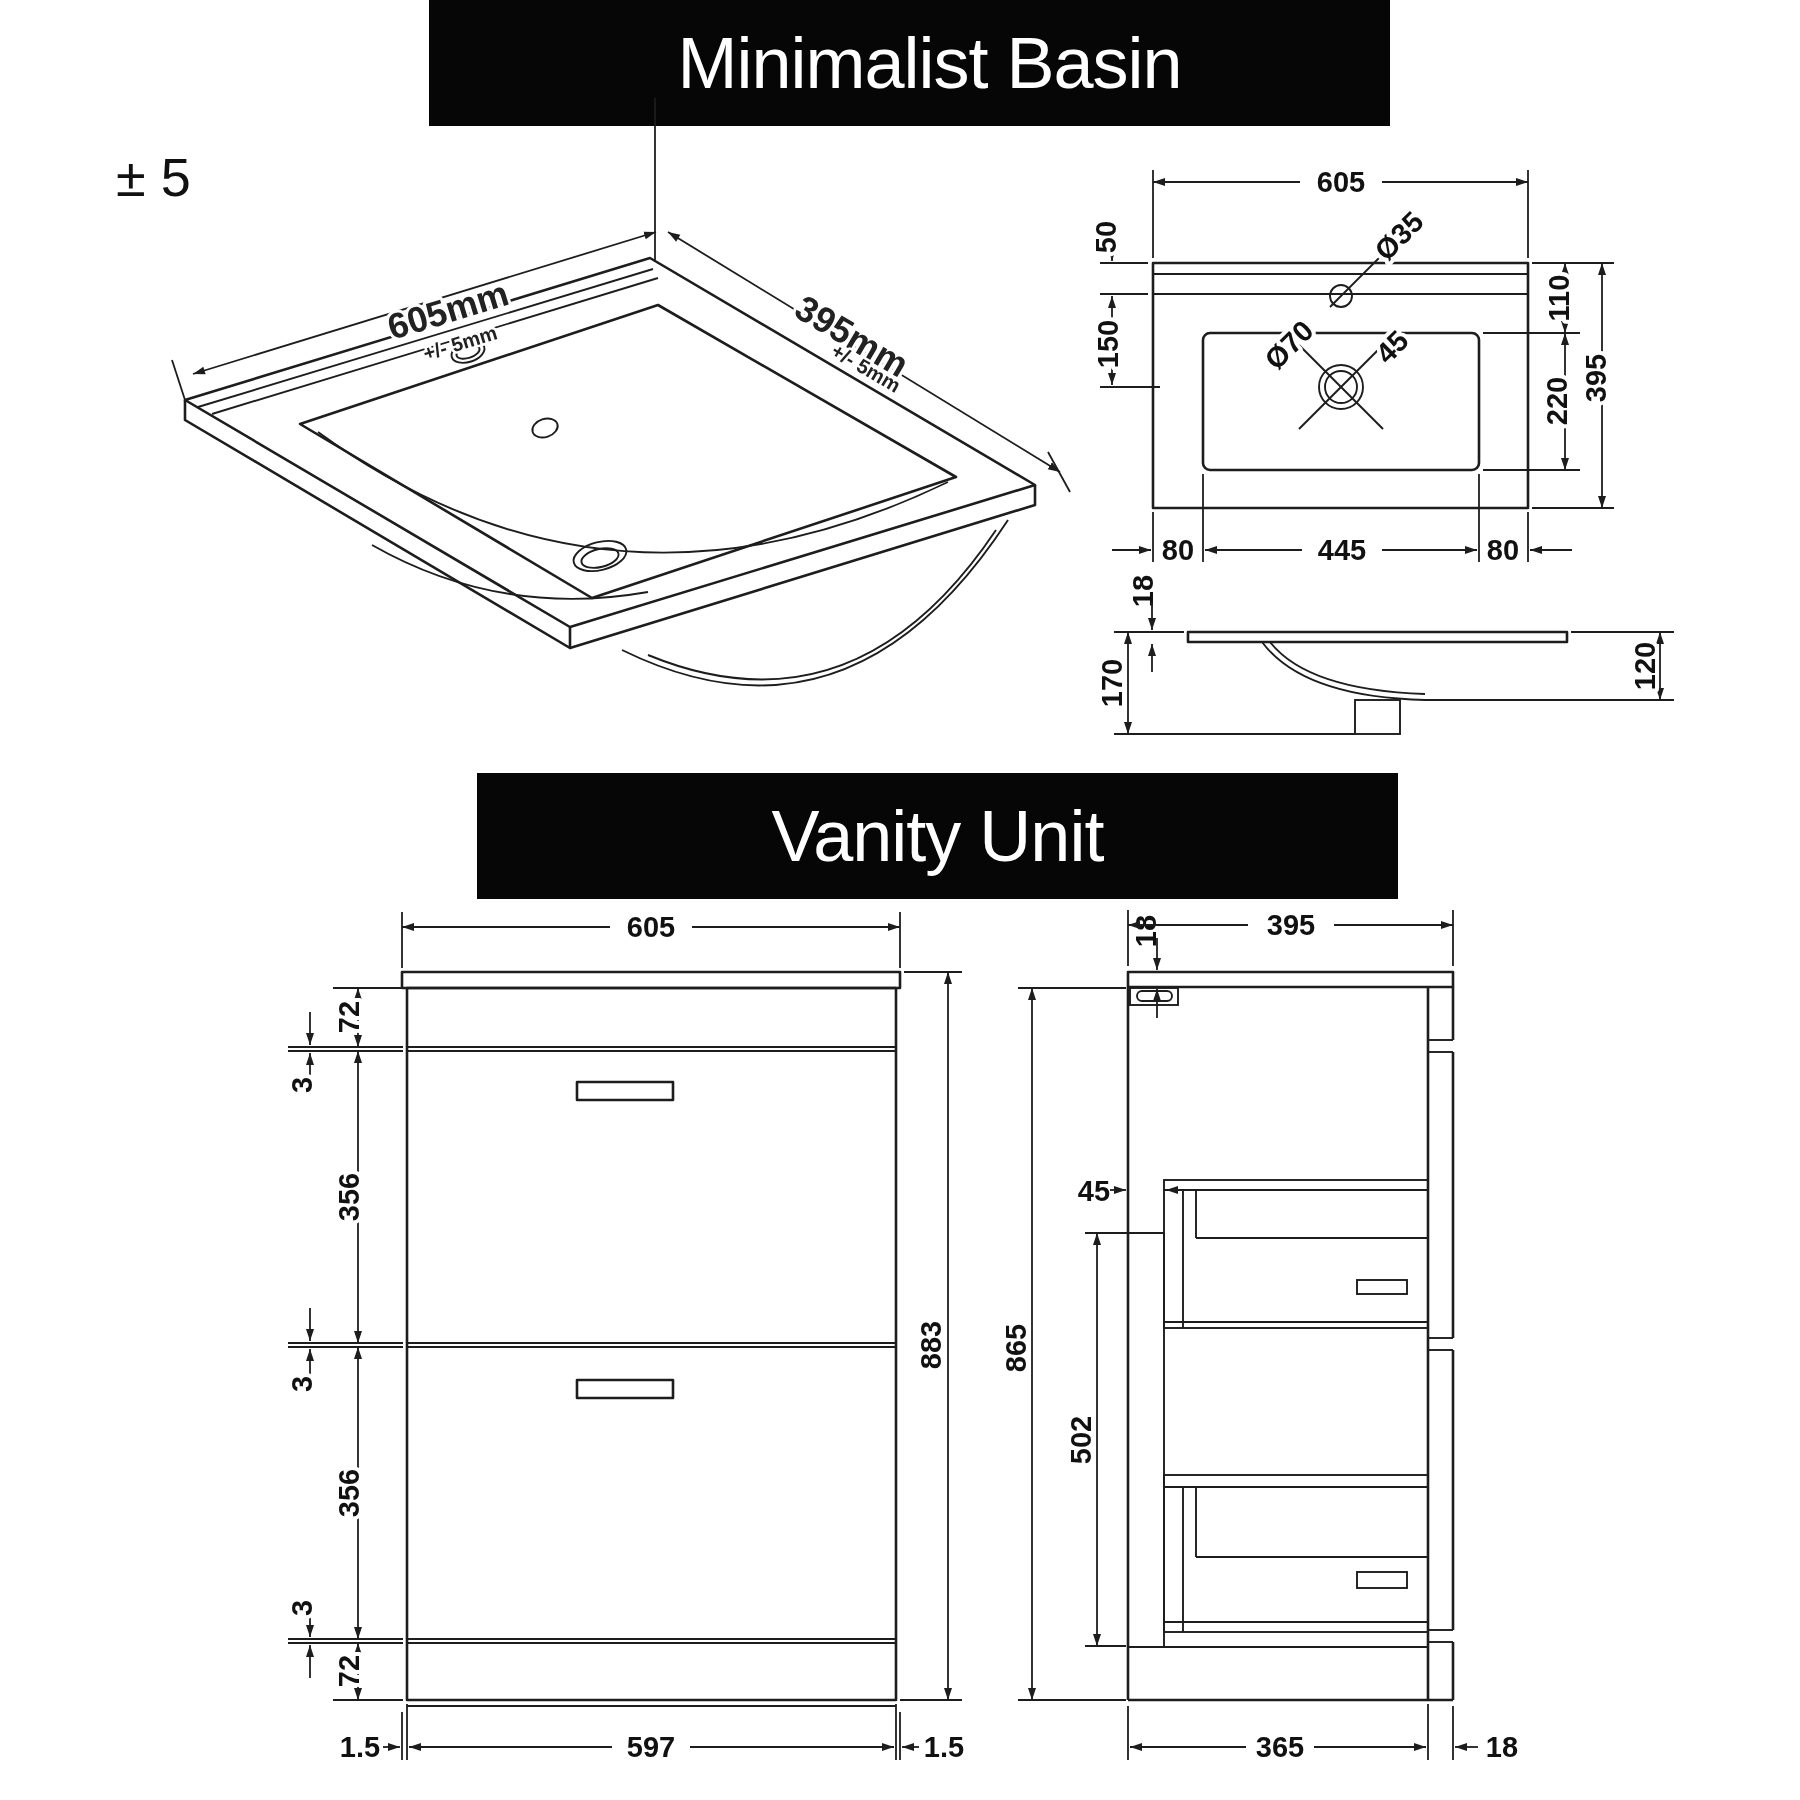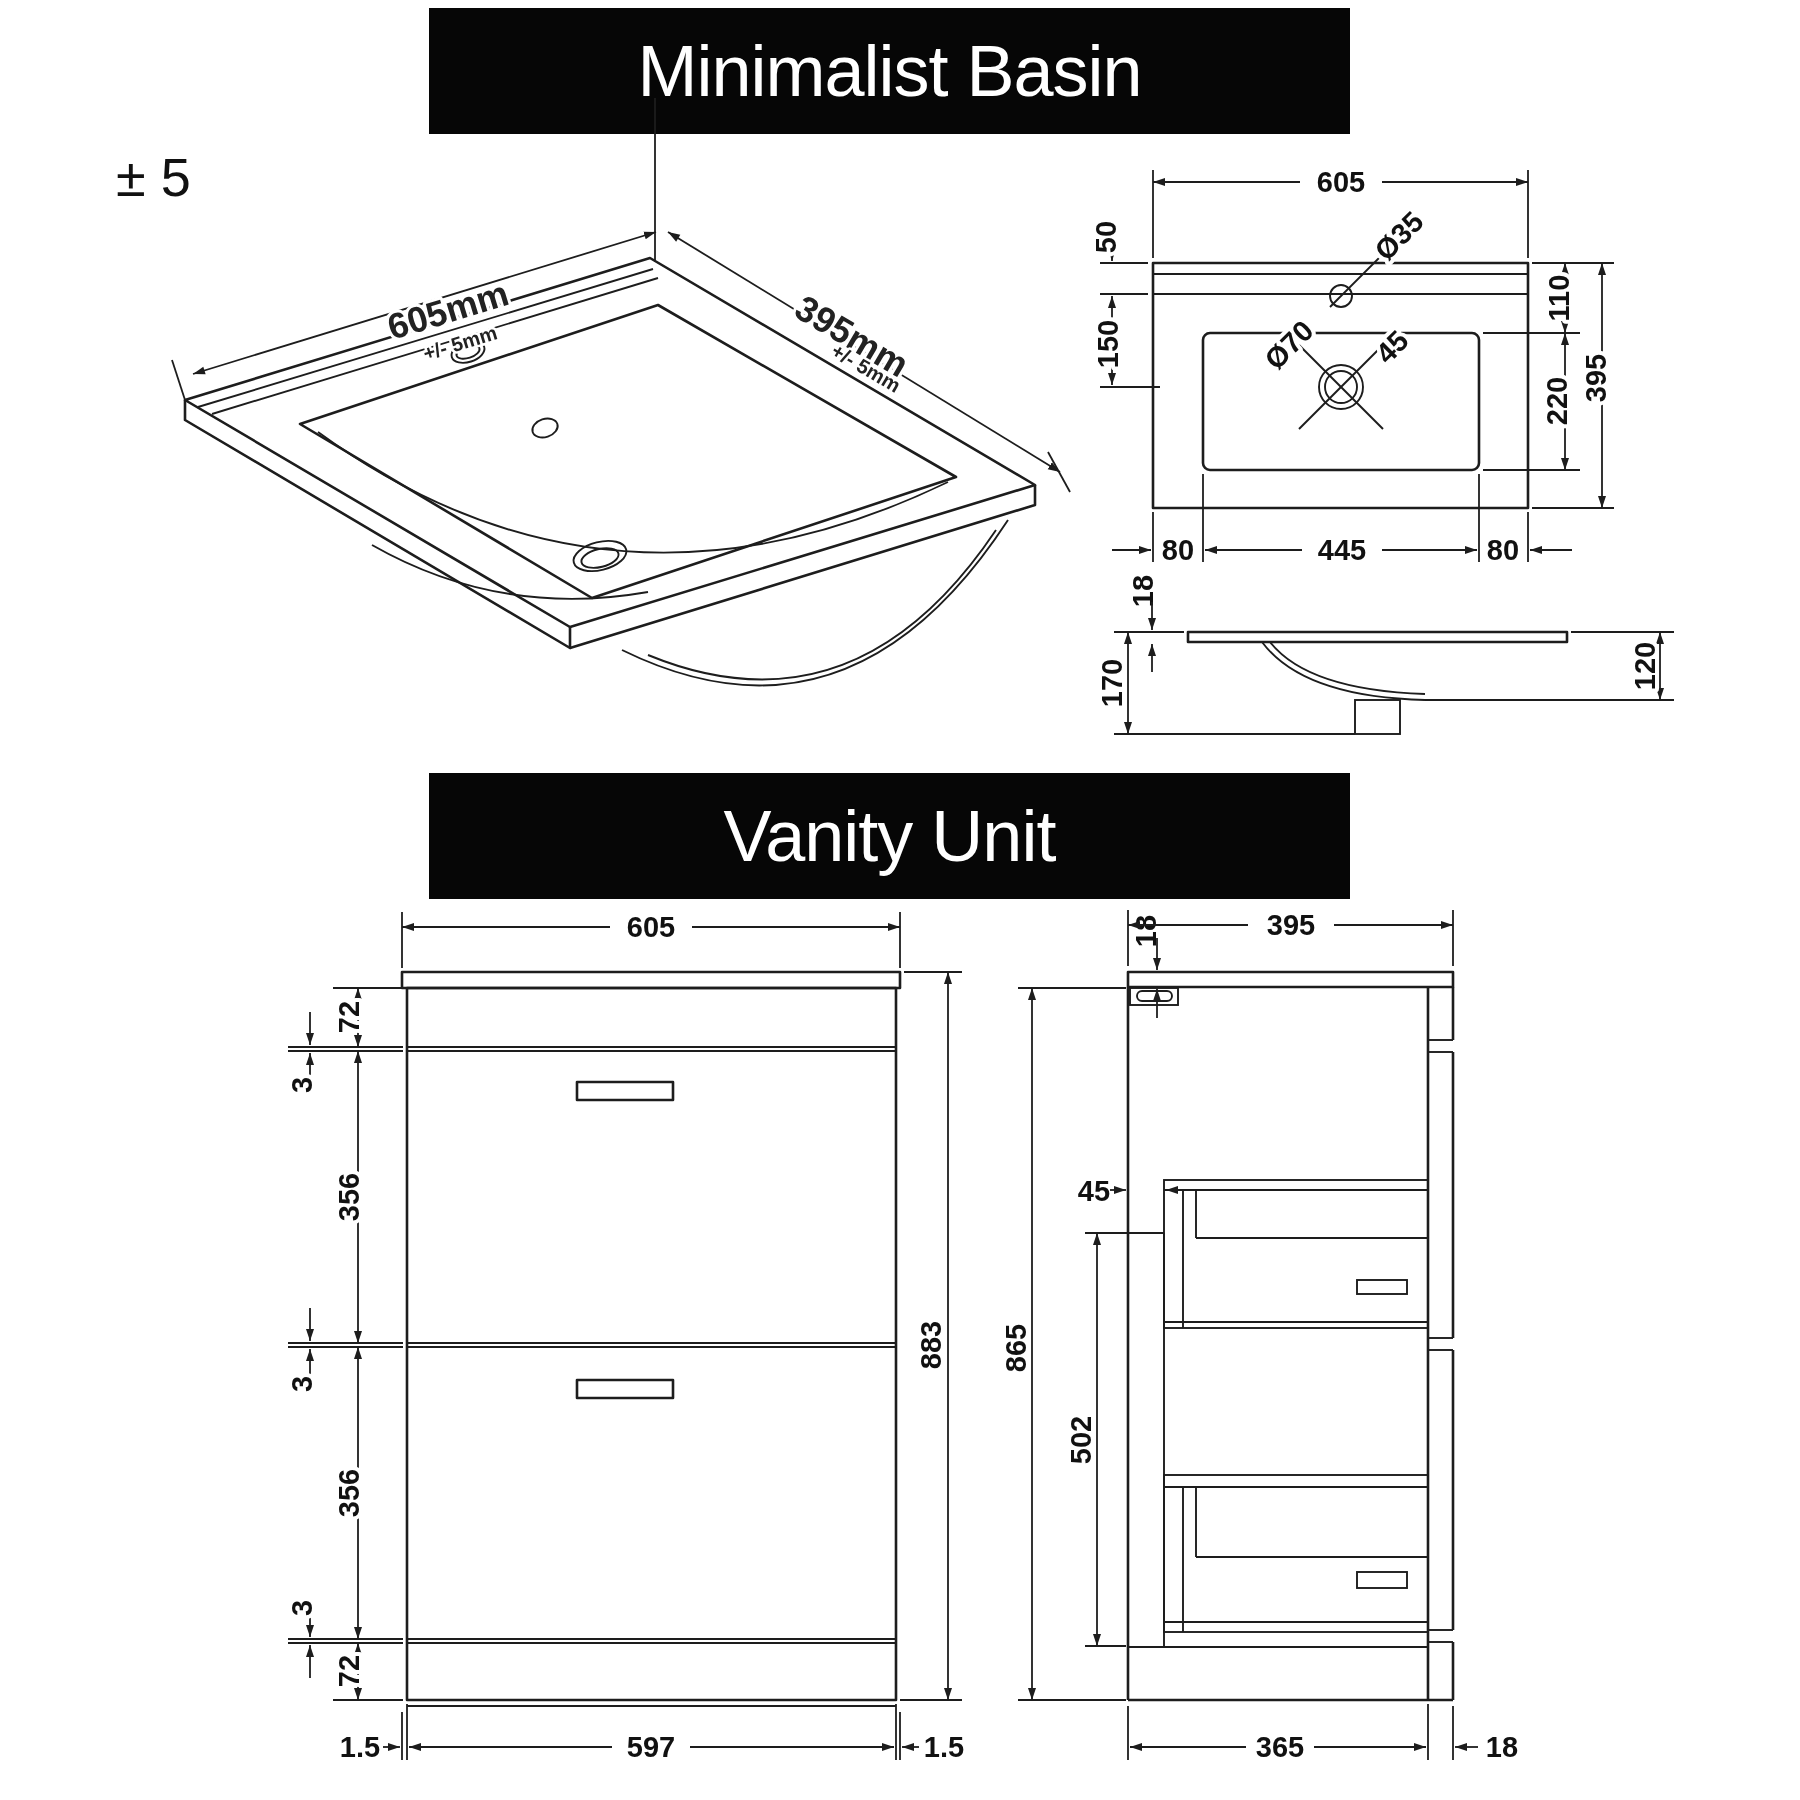--- a/index.html
+++ b/index.html
@@ -1,22 +1,22 @@
 <!DOCTYPE html>
 <html><head>
 <meta charset="utf-8">
 <style>
   html,body{margin:0;padding:0;background:#fff;}
   #page{position:relative;width:1800px;height:1800px;background:#fff;overflow:hidden;
         font-family:"Liberation Sans",sans-serif;}
   .bar{position:absolute;left:429px;width:921px;height:126px;background:#060606;
        display:flex;align-items:center;justify-content:center;}
   .bar span{color:#fff;font-size:72px;font-weight:400;letter-spacing:-1px;}
-  #bar-basin{top:8px;}
-  #bar-vanity{top:773px;}
+  #bar-basin{top:0;padding-left:40px;}
+  #bar-vanity{top:773px;margin-left:48px;}
   #tol{position:absolute;left:116px;top:146px;font-size:54px;color:#111;font-weight:400;}
   svg{position:absolute;left:0;top:0;}
   .ol{stroke:#1d1d1d;stroke-width:2.6;fill:none;stroke-linejoin:round;}
   .tl{stroke:#1d1d1d;stroke-width:1.9;fill:none;}
   .dl{stroke:#1d1d1d;stroke-width:1.8;fill:none;}
   .dt{font-family:"Liberation Sans",sans-serif;font-weight:bold;font-size:29px;fill:#111;
       text-anchor:middle;dominant-baseline:central;paint-order:stroke;stroke:#fff;
       stroke-width:8px;stroke-linejoin:round;}
   .bt{font-family:"Liberation Sans",sans-serif;font-weight:bold;font-size:36px;fill:#222;
       text-anchor:middle;dominant-baseline:central;paint-order:stroke;stroke:#fff;

